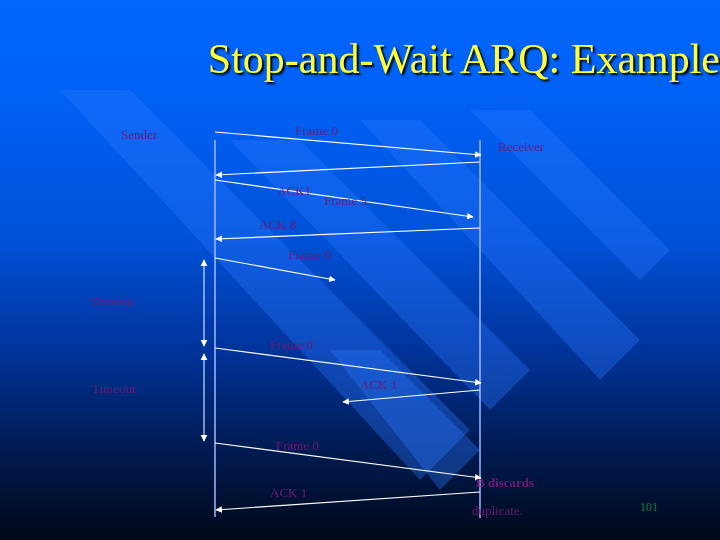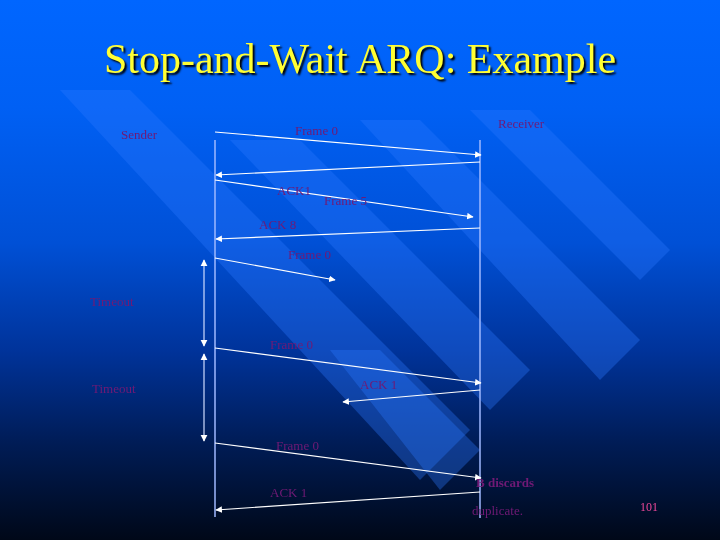--- a/index.html
+++ b/index.html
@@ -3,27 +3,27 @@
   <meta charset="utf-8">
   <style>
     html, body { margin: 0; padding: 0; }
     body {
       width: 720px; height: 540px; overflow: hidden; position: relative;
       background: linear-gradient(to bottom, #0066ff 0%, #0060f4 20%, #0050d6 45%, #00339a 65%, #001c56 82%, #000818 100%);
       font-family: "Liberation Serif", serif;
     }
     .stripes { position: absolute; left: 0; top: 0; width: 720px; height: 540px; }
     .title {
-      position: absolute; left: 0; top: 38px; width: 720px; text-align: center;
+      position: absolute; left: 0; top: 38px; width: 720px; text-align: right;
       color: #ffff33; font-size: 42px; line-height: 1;
       text-shadow: 2px 2px 2px #000;
     }
     .diagram { position: absolute; left: 0; top: 0; width: 720px; height: 540px; }
     .lbl { position: absolute; color: #701a75; font-size: 13px; line-height: 1; white-space: nowrap; }
-    .pgnum { position: absolute; color: #ec4899; font-size: 12px; left: 640px; top: 500px; }
+    .pgnum { position: absolute; color: #15803d; font-size: 12px; left: 640px; top: 500px; }
   </style>
 </head>
 <body>
 
 <svg class="stripes" width="720" height="540" viewBox="0 0 720 540">
   <g fill="#2a78ff" fill-opacity="0.35">
     <polygon points="60,90 130,90 470,430 420,480"></polygon>
     <polygon points="230,140 300,140 530,370 490,410"></polygon>
     <polygon points="360,120 420,120 640,340 600,380"></polygon>
     <polygon points="470,110 530,110 670,250 640,280"></polygon>
@@ -53,21 +53,21 @@
     <line x1="480" y1="228" x2="216" y2="239" marker-end="url(#ah)"></line>
     <line x1="215" y1="258" x2="335" y2="280" marker-end="url(#ah)"></line>
     <line x1="215" y1="348" x2="481" y2="383" marker-end="url(#ah)"></line>
     <line x1="480" y1="390" x2="343" y2="402" marker-end="url(#ah)"></line>
     <line x1="215" y1="443" x2="481" y2="478" marker-end="url(#ah)"></line>
     <line x1="480" y1="492" x2="216" y2="510" marker-end="url(#ah)"></line>
   </g>
 </svg>
 
 <div class="lbl" style="left:121px; top:128px;">Sender</div>
-<div class="lbl" style="left:498px; top:117px;">Receiver</div>
+<div class="lbl" style="left:498px; top:140px;">Receiver</div>
 <div class="lbl" style="left:90px; top:295px;">Timeout</div>
 <div class="lbl" style="left:92px; top:382px;">Timeout</div>
 
 <div class="lbl" style="left:295px; top:124px;">Frame 0</div>
 <div class="lbl" style="left:277px; top:158px;margin-top:26px;">ACK1</div>
 <div class="lbl" style="left:324px; top:194px;">Frame 5</div>
 <div class="lbl" style="left:259px; top:218px;">ACK 8</div>
 <div class="lbl" style="left:288px; top:248px;">Frame 0</div>
 <div class="lbl" style="left:270px; top:338px;">Frame 0</div>
 <div class="lbl" style="left:360px; top:378px;">ACK 1</div>

